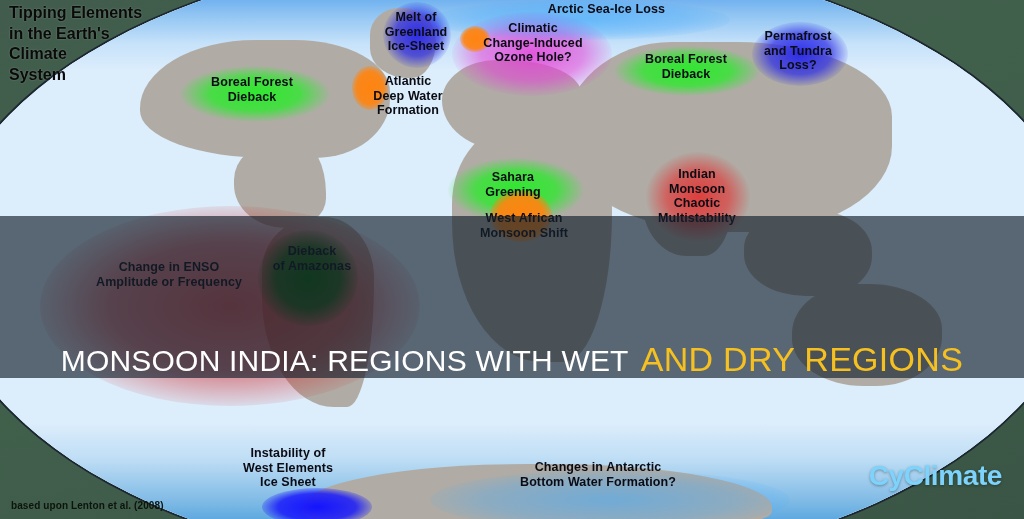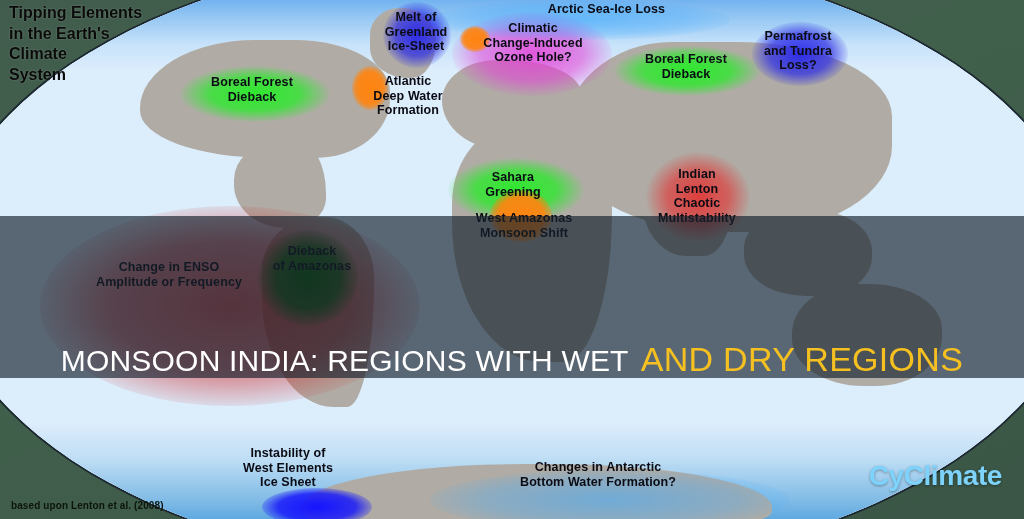--- a/index.html
+++ b/index.html
@@ -192,24 +192,24 @@
       <div class="maplabel" style="left: 630px; top: 52px; width: 112px;">Boreal Forest
 Dieback</div>
       <div class="maplabel" style="left: 750px; top: 29px; width: 96px;">Permafrost
 and Tundra
 Loss?</div>
       <div class="maplabel" style="left: 361px; top: 74px; width: 94px;">Atlantic
 Deep Water
 Formation</div>
       <div class="maplabel" style="left: 470px; top: 170px; width: 86px;">Sahara
 Greening</div>
-      <div class="maplabel" style="left: 466px; top: 211px; width: 116px;">West Amazonas
+      <div class="maplabel" style="left: 466px; top: 211px; width: 116px;">West African
 Monsoon Shift</div>
       <div class="maplabel" style="left: 646px; top: 167px; width: 102px;">Indian
-Lenton
+Monsoon
 Chaotic
 Multistability</div>
       <div class="maplabel" style="left: 84px; top: 260px; width: 170px;">Change in ENSO
 Amplitude or Frequency</div>
       <div class="maplabel" style="left: 268px; top: 244px; width: 88px;">Dieback
 of Amazonas</div>
       <div class="maplabel" style="left: 232px; top: 446px; width: 112px;">Instability of
 West Elements
 Ice Sheet</div>
       <div class="maplabel" style="left: 500px; top: 460px; width: 196px;">Changes in Antarctic

